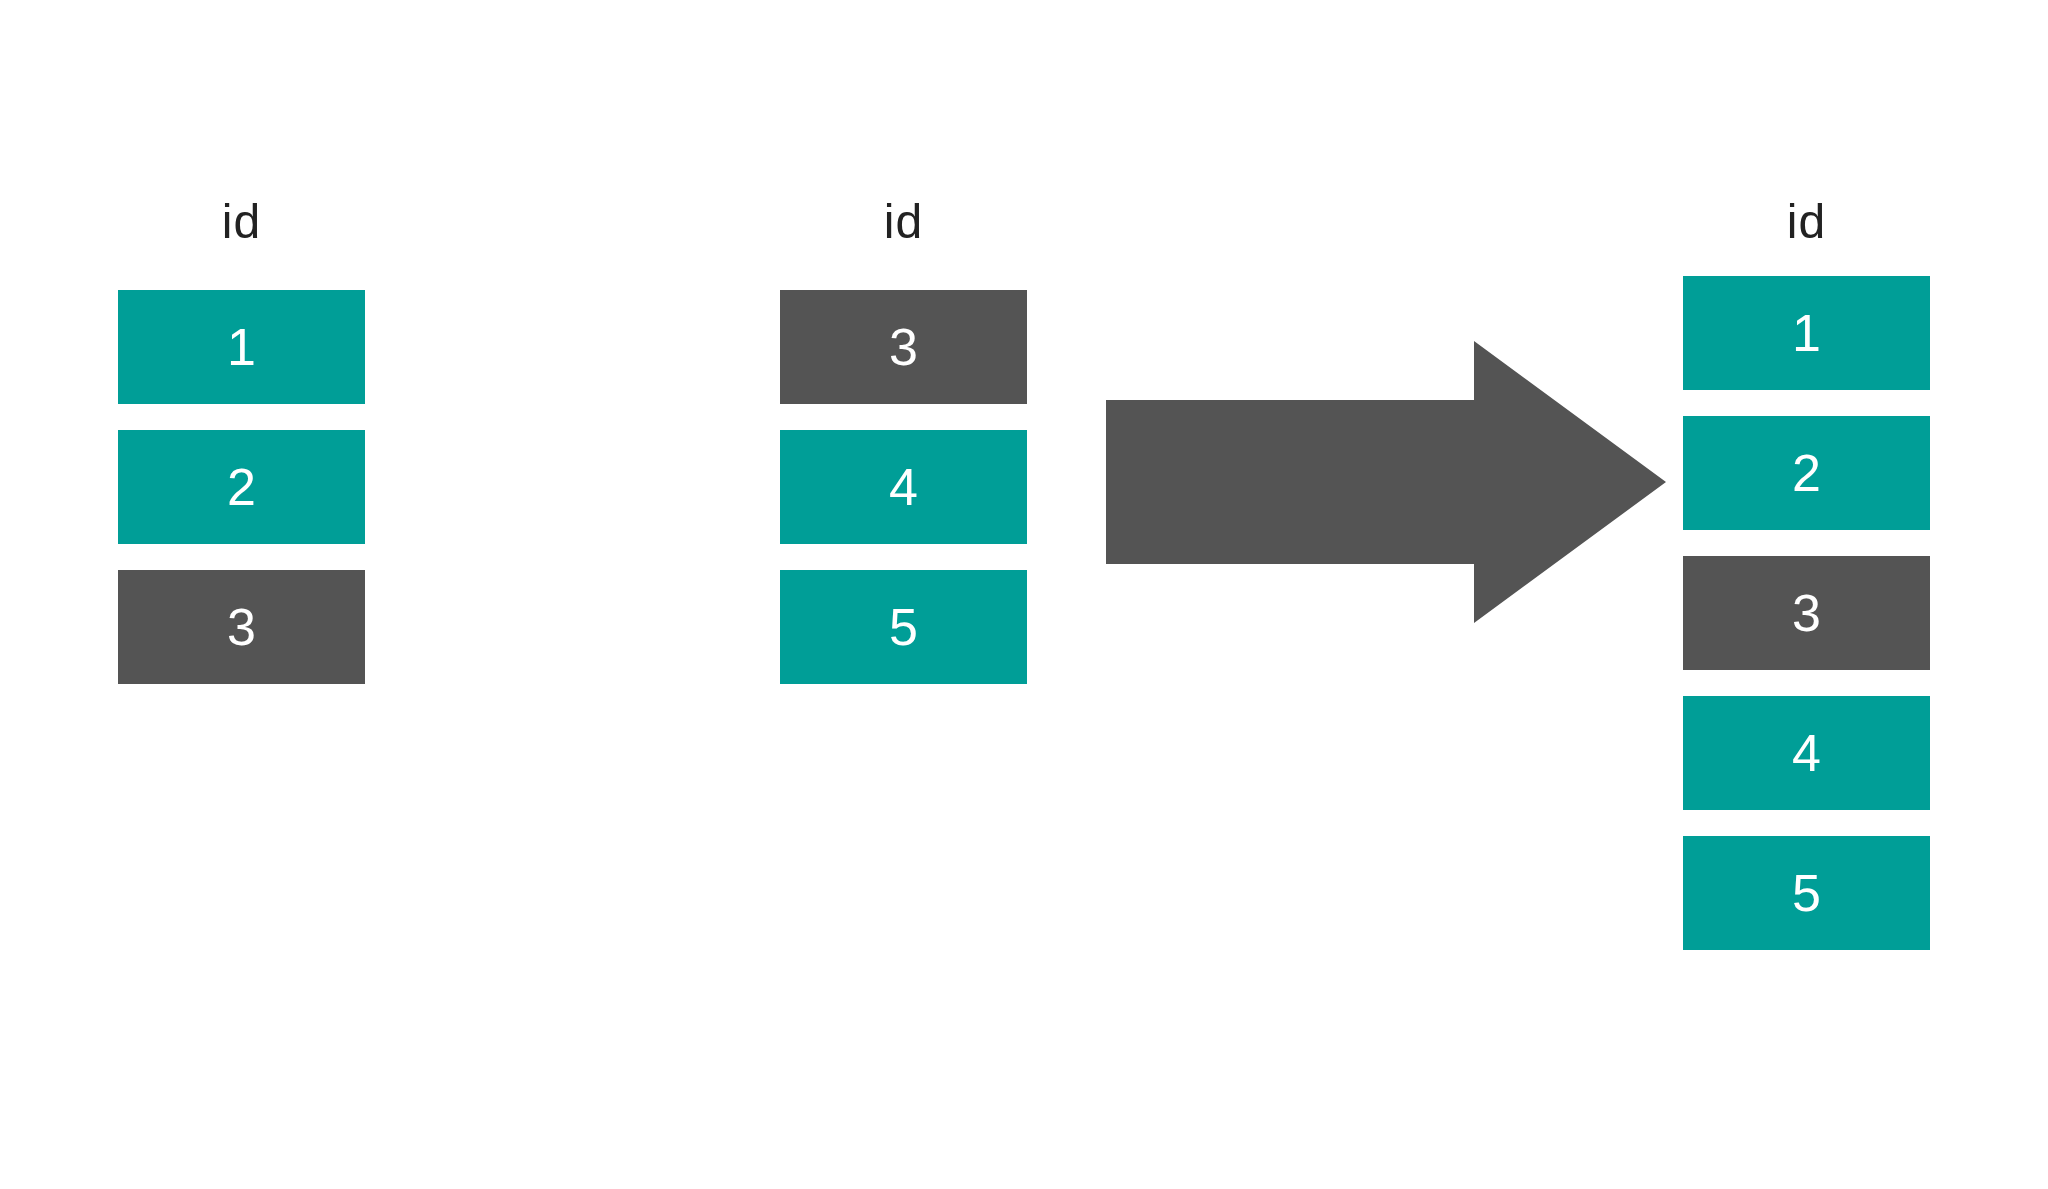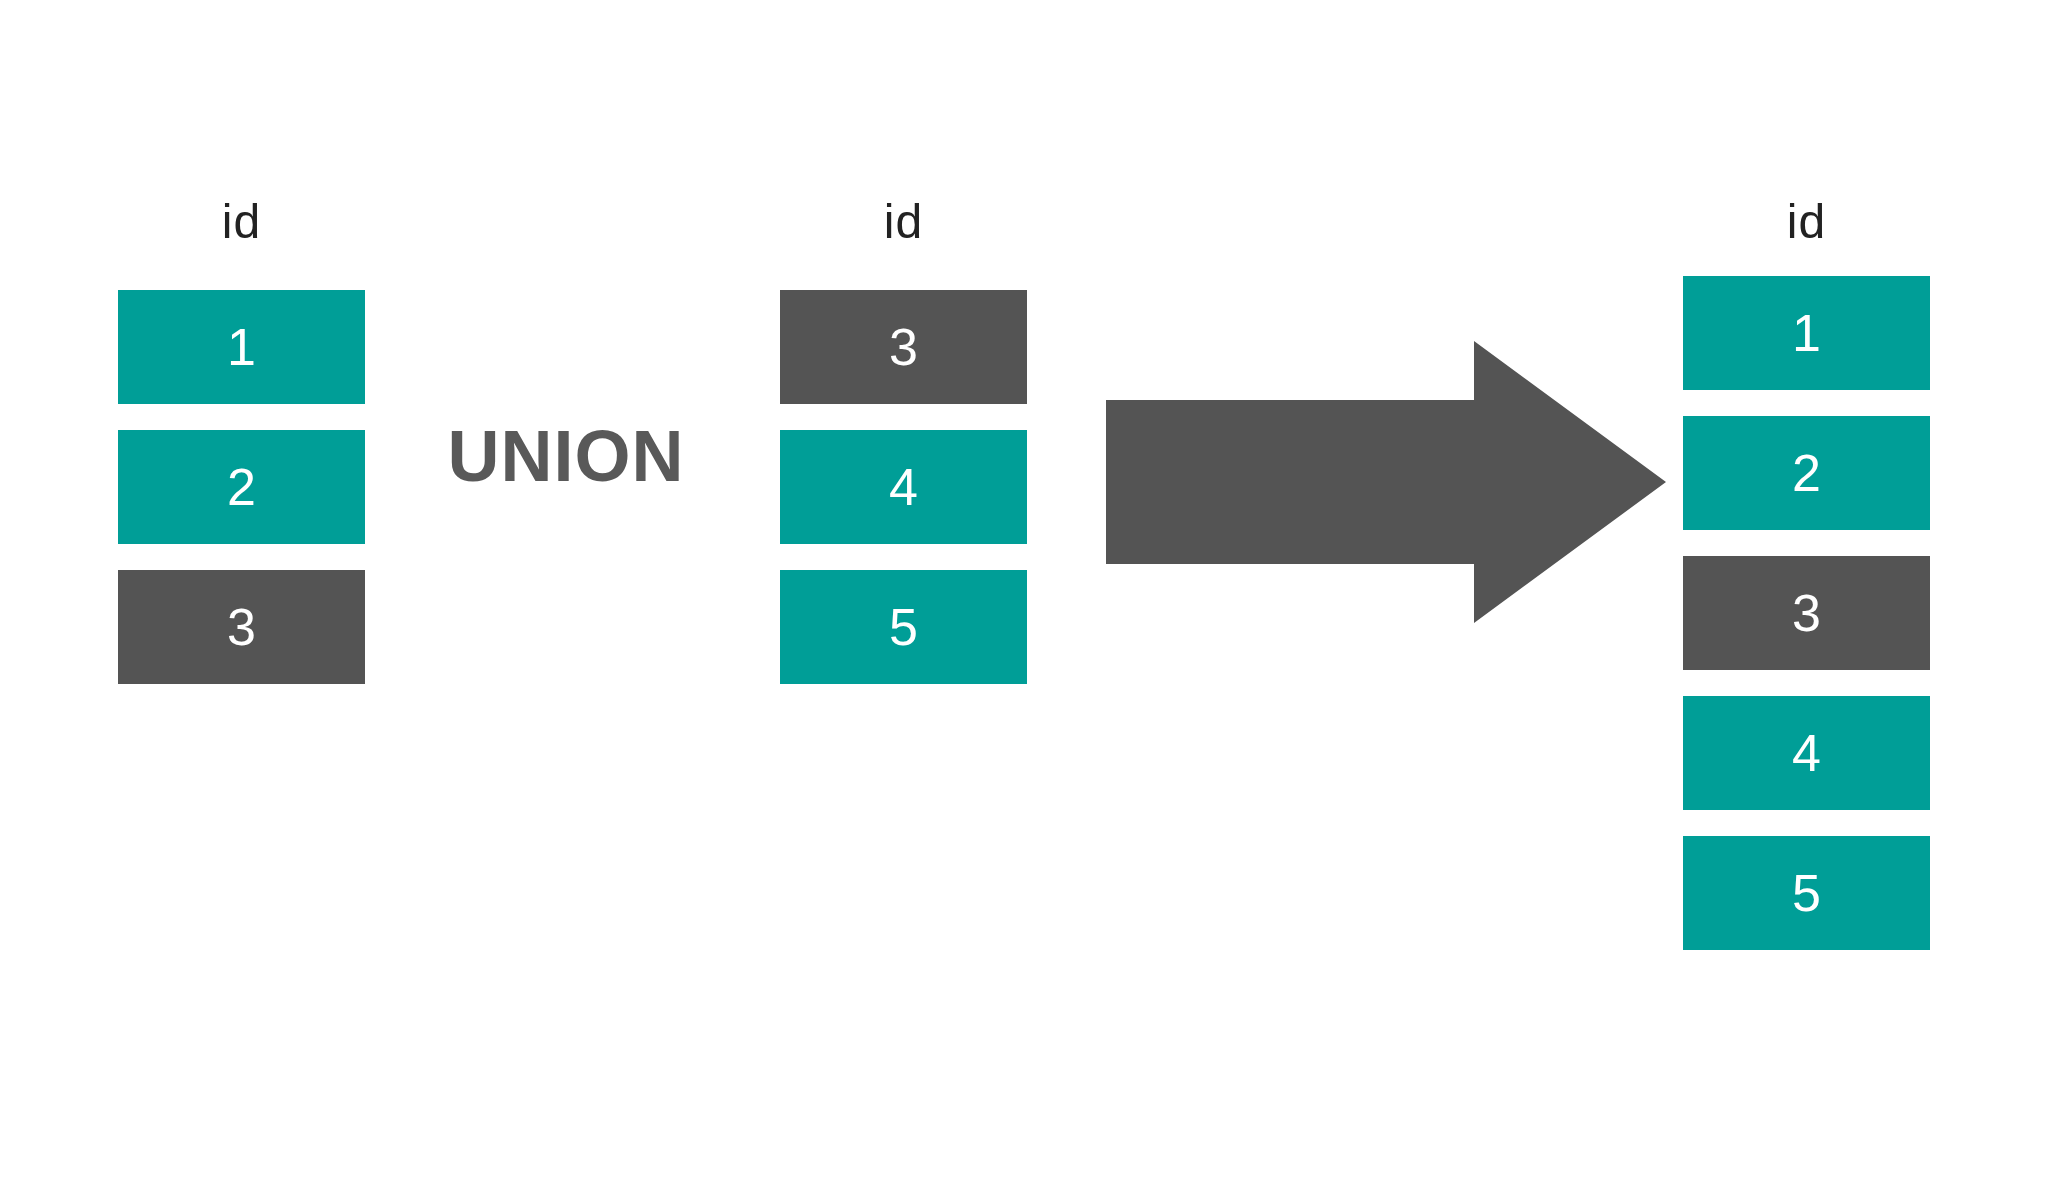--- a/index.html
+++ b/index.html
@@ -88,21 +88,20 @@
 
   <section class="table table--left">
     <div class="col-header">id</div>
     <div class="rows">
       <div class="row" data-variant="teal">1</div>
       <div class="row" data-variant="teal">2</div>
       <div class="row" data-variant="gray">3</div>
     </div>
   </section>
 
-  <div class="operator">UNION</div>
 
   <section class="table table--middle">
     <div class="col-header">id</div>
     <div class="rows">
       <div class="row" data-variant="gray">3</div>
       <div class="row" data-variant="teal">4</div>
       <div class="row" data-variant="teal">5</div>
     </div>
   </section>
 

